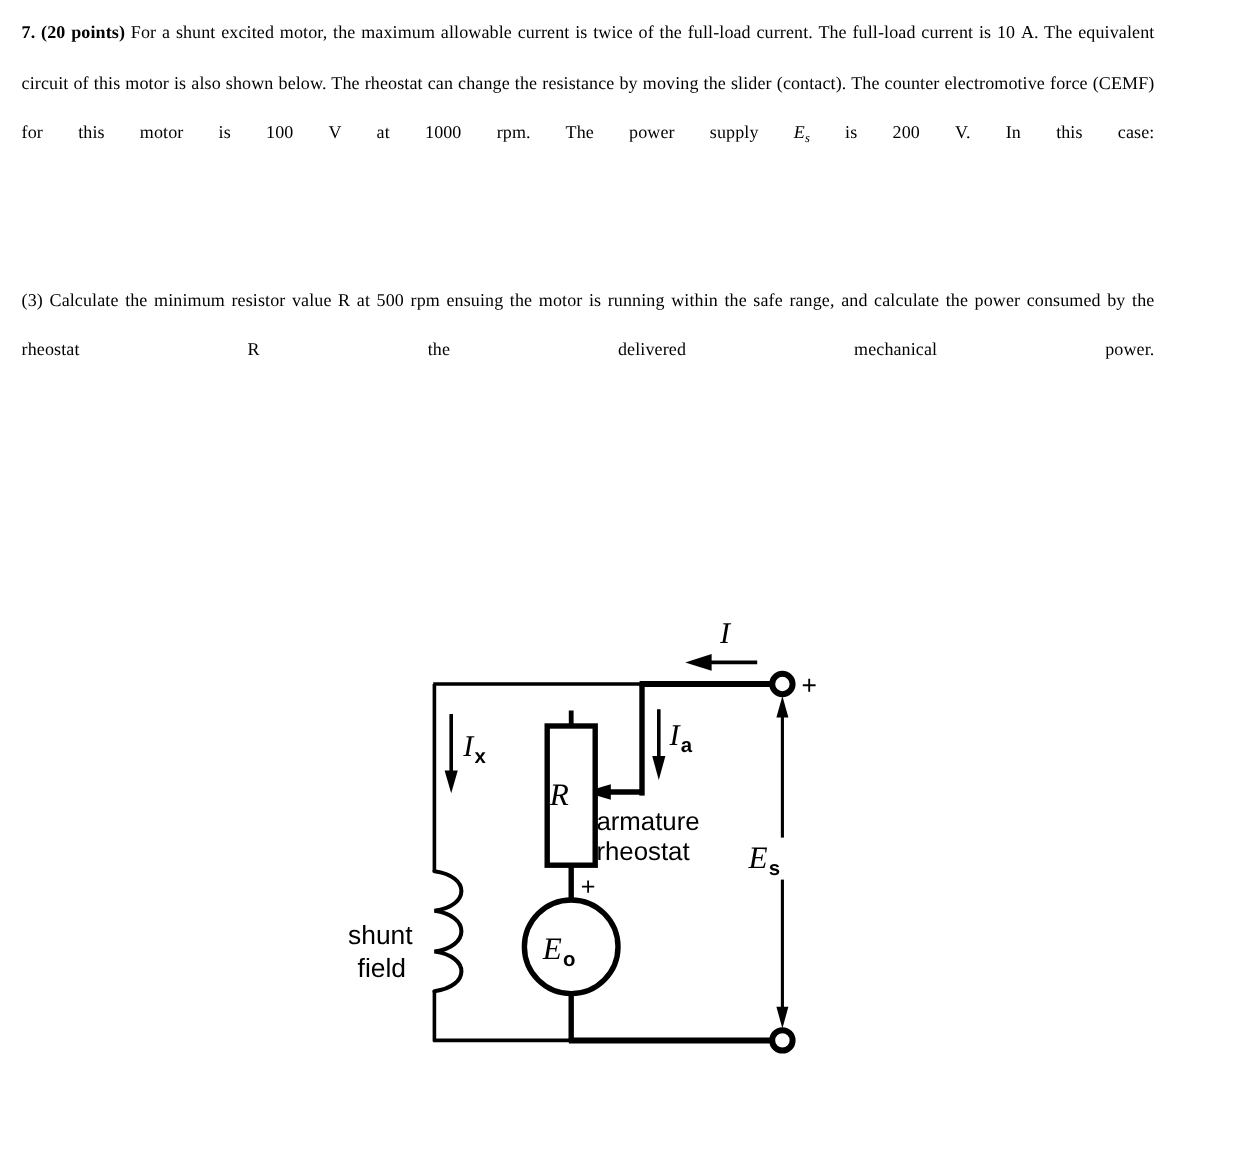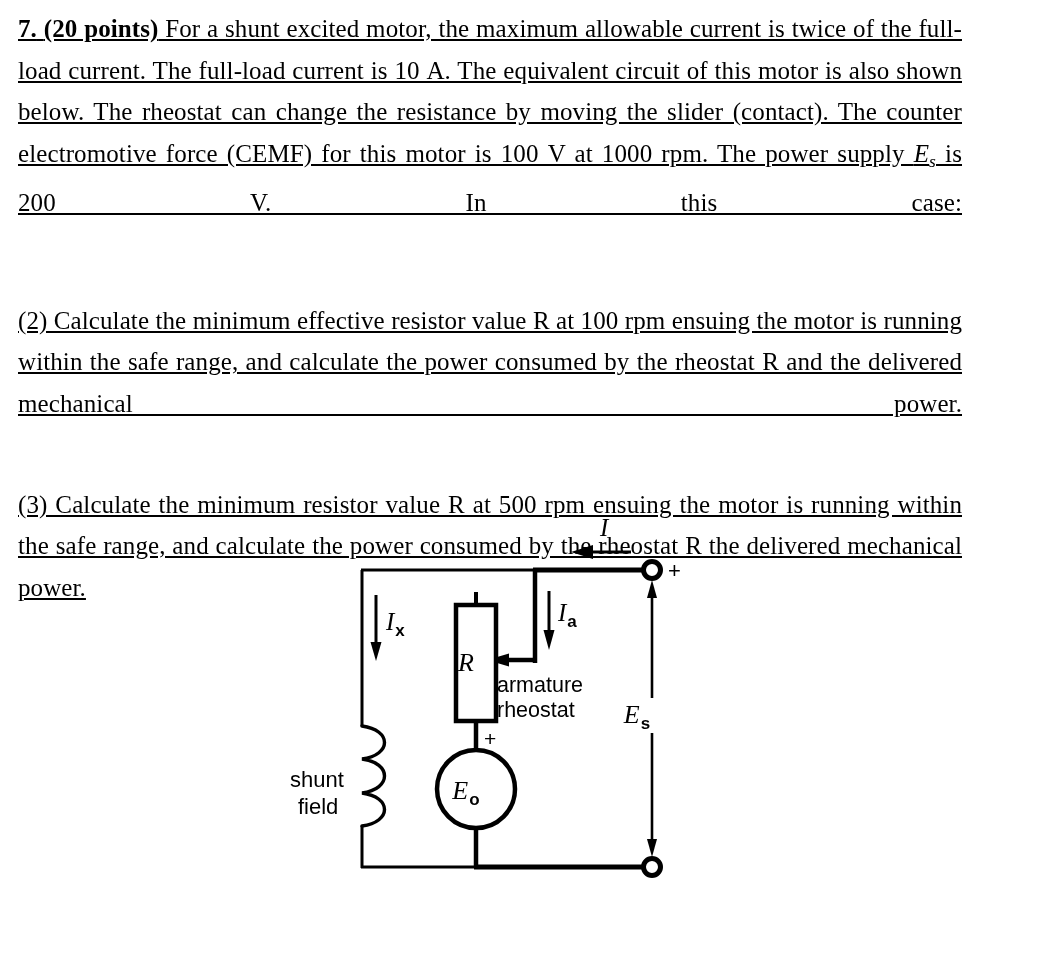--- a/index.html
+++ b/index.html
@@ -21,26 +21,25 @@
     height: 958px;
   }
   .q-body {
     position: absolute;
     left: 18px;
     top: 8px;
     width: 944px;
   }
   p.para {
     margin: 0 0 0 0;
-    font-size: 25px;
+    font-size: 15px;
     line-height: 41.5px;
     text-align: justify;
     text-justify: inter-word;
     letter-spacing: 0.1px;
-    text-decoration: underline;
   }
   p.spacer-sm { margin: 0; height: 17px; }
   p.spacer-md { margin: 0; height: 18px; }
   .bold { font-weight: bold; }
   .ital { font-style: italic; }
   .sub {
     font-size: 0.70em;
     vertical-align: -0.28em;
     font-style: italic;
   }
@@ -75,21 +74,20 @@
 
   <div class="q-body">
 
     <p class="para"><span class="bold">7.</span> <span class="bold">(20 points)</span> For a shunt excited motor, the maximum allowable current is twice of the full-load current. The full-load current is 10&nbsp;A. The equivalent circuit of this motor is also shown below. The rheostat can change the resistance by moving the slider (contact). The counter electromotive force (CEMF) for this motor is 100&nbsp;V at 1000&nbsp;rpm. The power supply <span class="ital">E<span class="sub">s</span></span> is 200&nbsp;V. In this case:</p>
 
     <p class="spacer-sm"></p>
 
 
     <p class="spacer-md"></p>
 
-    <p class="para">(2) Calculate the minimum effective resistor value R at 100 rpm ensuing the motor is running within the safe range, and calculate the power consumed by the rheostat R and the delivered mechanical power.</p>
 
     <p class="spacer-md"></p>
 
     <p class="para">(3) Calculate the minimum resistor value R at 500 rpm ensuing the motor is running within the safe range, and calculate the power consumed by the rheostat R the delivered mechanical power.</p>
 
   </div>
 
   <div id="circuit-wrap">
     <svg class="circuit" width="1048" height="400" viewBox="0 0 1048 400" xmlns="http://www.w3.org/2000/svg">
 

